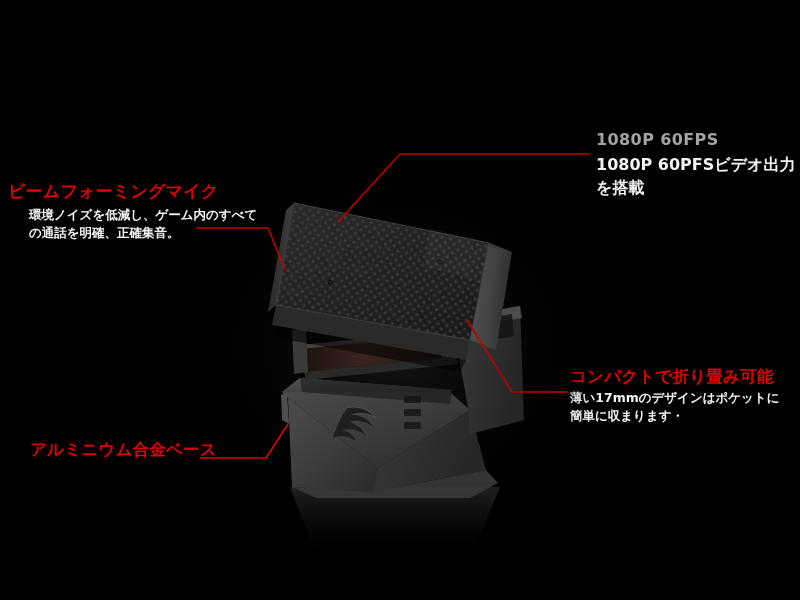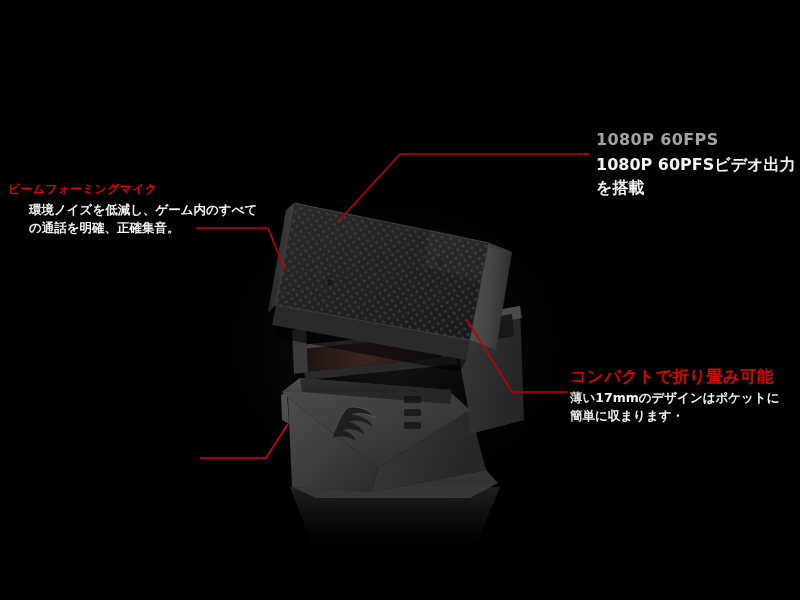--- a/index.html
+++ b/index.html
@@ -27,21 +27,21 @@
   }
   .callout .body {
     color: #f2f2f2;
     font-size: 12.5px;
     line-height: 1.45;
     font-weight: bold;
     white-space: pre-line;
   }
 
   #callout-mic        { left: 8px;   top: 183px; }
-  #callout-mic .title   { font-size: 12px; }
+  #callout-mic .title   { font-size: 17px; }
   #callout-mic .body    { margin-top: 5px; margin-left: 21px; }
 
   #callout-video      { left: 596px; top: 132px; }
   #callout-video .title { font-size: 16px; letter-spacing: 0.4px; }
   #callout-video .body  { margin-top: 4px; font-size: 16px; }
 
   #callout-fold       { left: 570px; top: 368px; }
   #callout-fold .title  { font-size: 16.5px; }
   #callout-fold .body   { margin-top: 4px; }
 
@@ -228,14 +228,17 @@
     <div class="title" style="color:#a3a3a3">1080P 60FPS</div>
     <div class="body">1080P 60PFSビデオ出力を搭載</div>
   </div>
 
   <div class="callout" id="callout-fold">
     <div class="title" style="color:#e00000">コンパクトで折り畳み可能</div>
     <div class="body">薄い17mmのデザインはポケットに
 簡単に収まります・</div>
   </div>
 
+  <div class="callout" id="callout-base">
+    <div class="title" style="color:#e00000">アルミニウム合金ベース</div>
+  </div>
 
 </div>
 
 </body></html>

